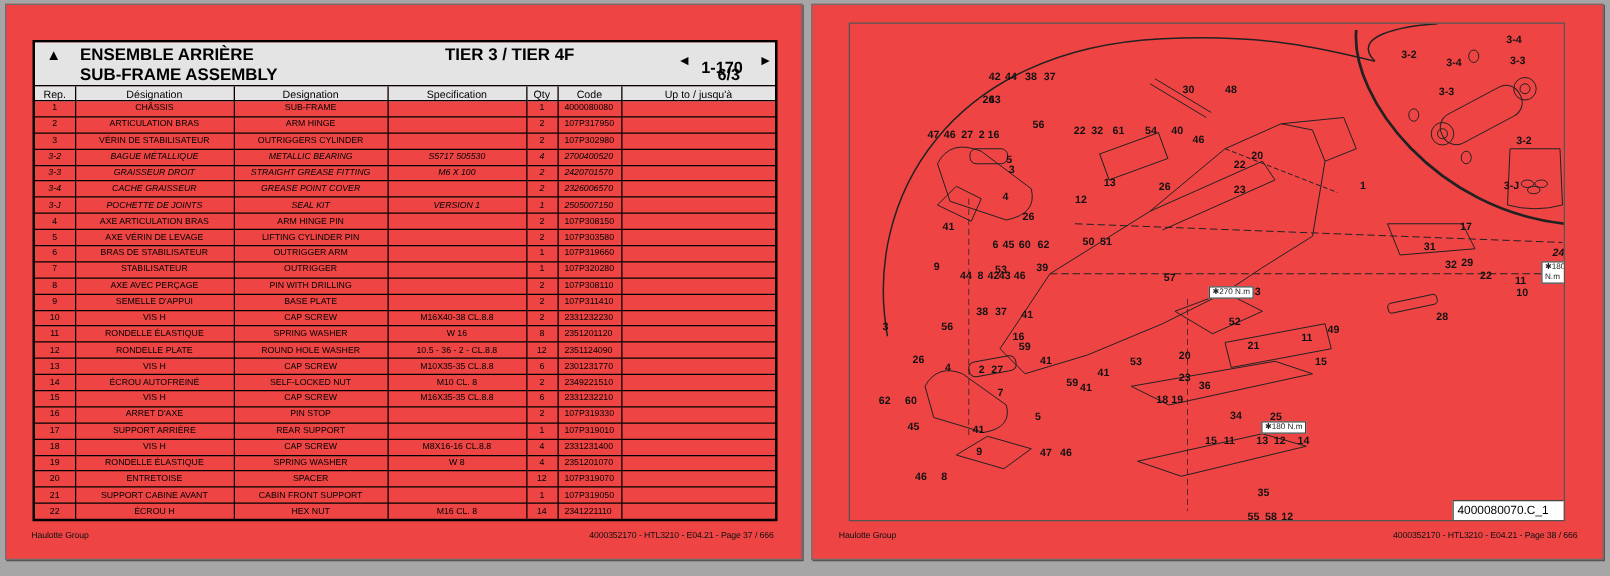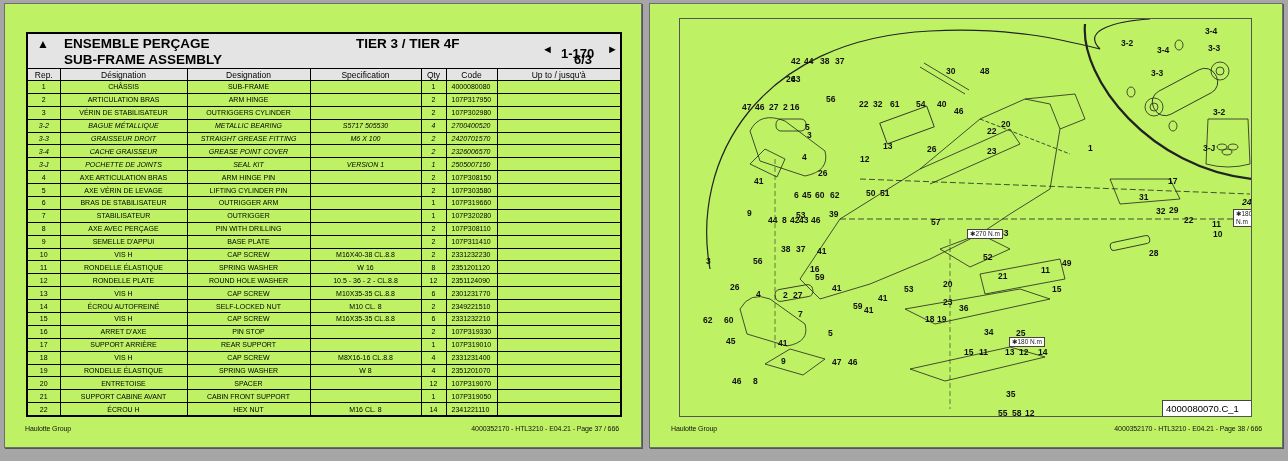--- a/index.html
+++ b/index.html
@@ -1,17 +1,17 @@
 <!DOCTYPE html>
 <html><head>
 <meta charset="utf-8">
 <style>
   html,body{margin:0;padding:0;}
   body{width:1288px;height:461px;background:#a6a6a6;position:relative;overflow:hidden;font-family:"Liberation Sans",sans-serif;}
-  .page{position:absolute;top:3px;background:#bef264;border:1px solid #6e6e6e;box-shadow:1px 1px 0 #555;}
+  .page{position:absolute;top:3px;background:#ef4444;border:1px solid #6e6e6e;box-shadow:1px 1px 0 #555;}
   #page-left{left:4px;width:636px;height:443px;}
   #page-right{left:649px;width:632px;height:443px;}
   .footer-left,.footer-right{position:absolute;top:421px;font-size:7px;color:#111;letter-spacing:-0.1px;}
   #page-left .footer-left{left:20px;}
   #page-left .footer-right{right:22px;}
   #page-right .footer-left{left:21px;}
   #page-right .footer-right{right:20px;}
 
   
   .plist{position:absolute;left:21px;top:28px;width:596px;border:2px solid #000;box-sizing:border-box;}
@@ -41,21 +41,21 @@
   .torque{position:absolute;font-size:6.5px;border:1px solid #444;padding:0 2px;line-height:8px;background:#fff;color:#222;}
   .drawing-ref{position:absolute;right:-1px;bottom:-1px;border:1px solid #444;font-size:9.5px;padding:2px 3px;background:#fff;width:82px;}
 </style>
 </head>
 <body>
 
 <div class="page" id="page-left">
   <div class="plist">
     <div class="plist-head">
       <span class="up-arrow">▲</span>
-      <span class="title-fr">ENSEMBLE PERÇAGE</span>
+      <span class="title-fr">ENSEMBLE ARRIÈRE</span>
       <span class="title-en">SUB-FRAME ASSEMBLY</span>
       <span class="tier">TIER 3 / TIER 4F</span>
       <span class="pg-prev">◄</span>
       <span class="pg-range">1-170</span>
       <span class="pg-sheet">6/3</span>
       <span class="pg-next">►</span>
     </div>
     <table>
       <colgroup>
         <col style="width:32px">

